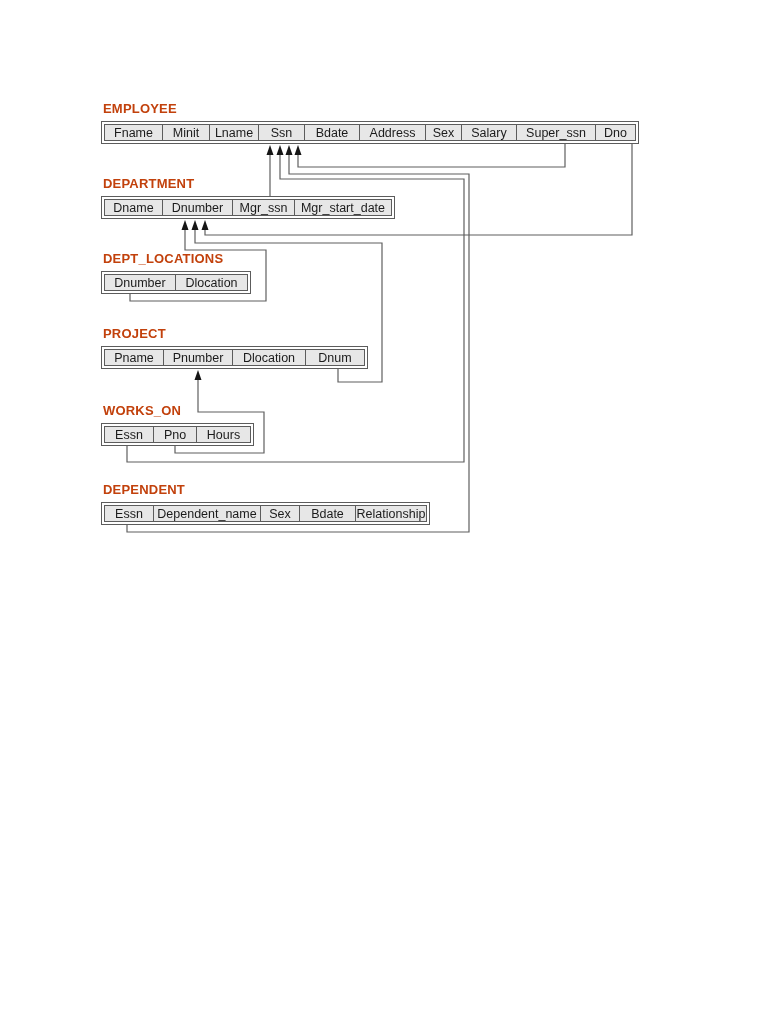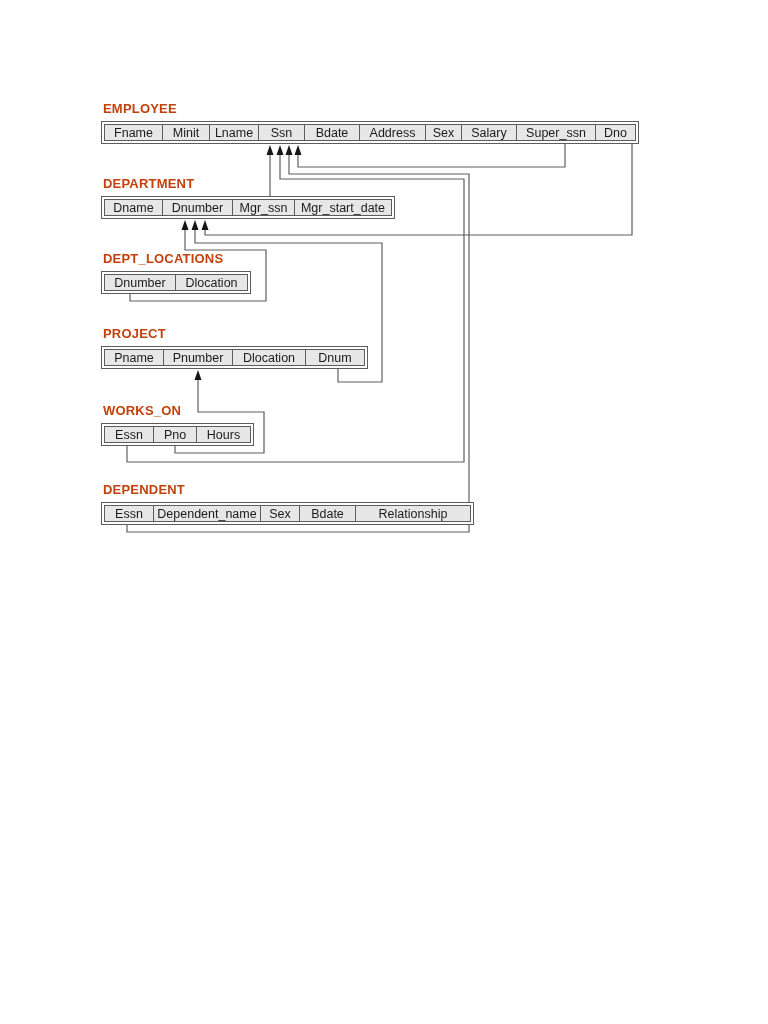--- a/index.html
+++ b/index.html
@@ -117,17 +117,17 @@
     </div>
   </section>
 
   <section class="table" style="left:101px;top:482px;">
     <h3 class="tname">DEPENDENT</h3>
     <div class="row">
       <div class="cell pk" style="width:50px"><span class="txt">Essn</span></div>
       <div class="cell pk" style="width:108px"><span class="txt">Dependent_name</span></div>
       <div class="cell" style="width:40px"><span class="txt">Sex</span></div>
       <div class="cell" style="width:57px"><span class="txt">Bdate</span></div>
-      <div class="cell" style="width:116px"><span class="txt">Relationship</span></div>
+      <div class="cell" style="width:72px"><span class="txt">Relationship</span></div>
     </div>
   </section>
 
 </div>
 
 </body></html>

